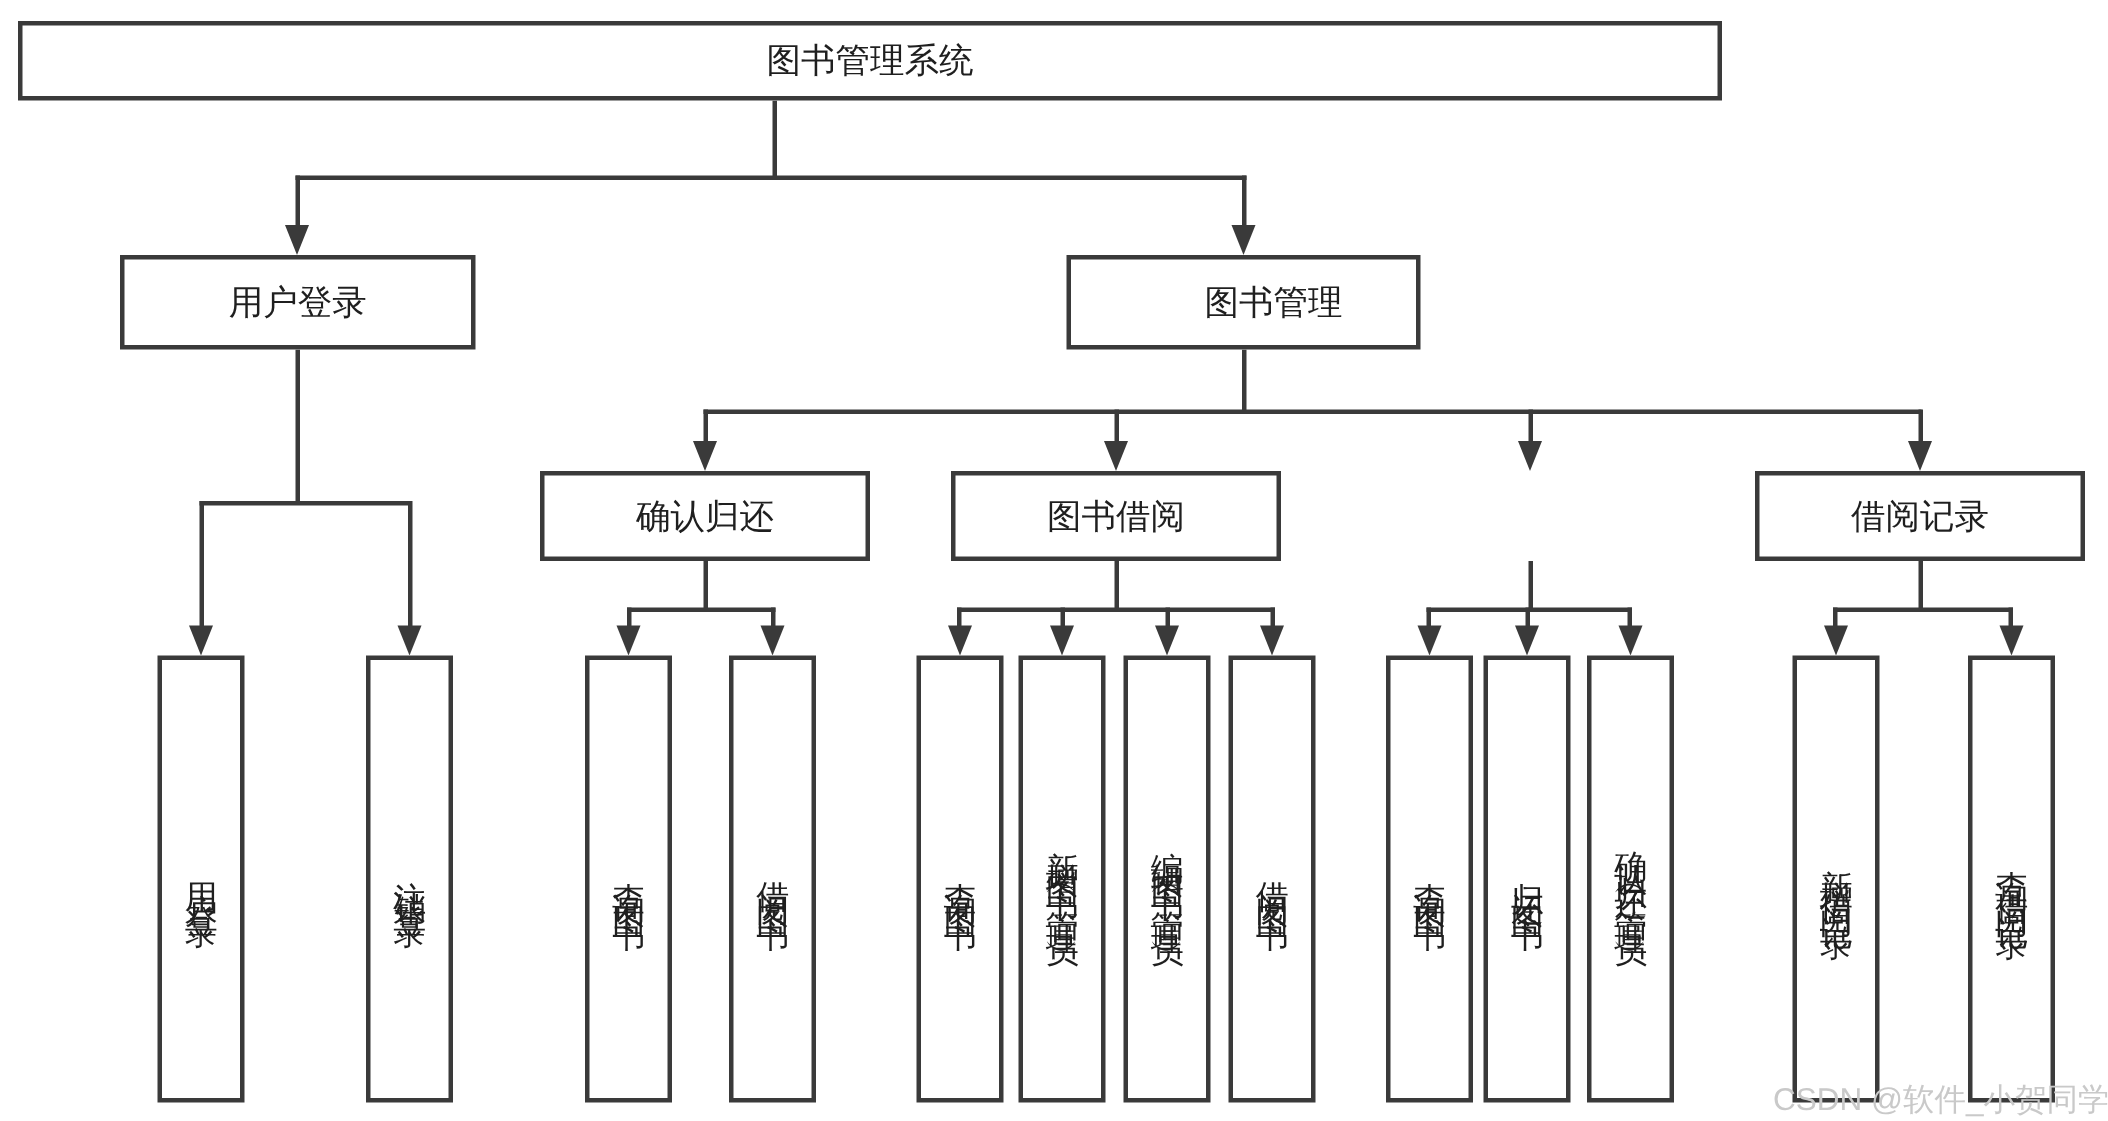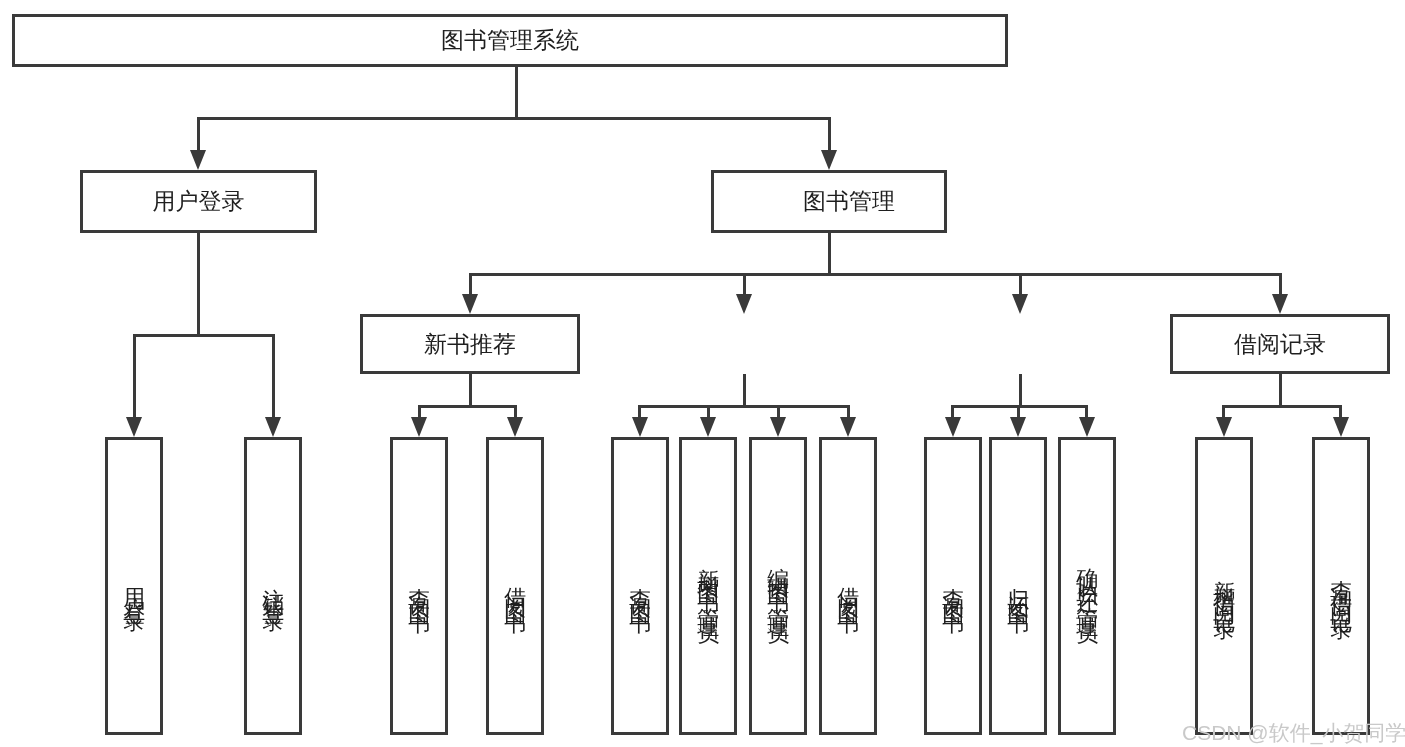--- a/index.html
+++ b/index.html
@@ -26,36 +26,39 @@
   .watermark{
     position:absolute;left:1182px;top:719px;z-index:5;
     font-size:21px;color:#c9c9c9;white-space:nowrap;
   }
 </style>
 </head>
 <body>
 
 <div class="stage">
 
-  <div class="node" style="left:12px;top:14px;width:996px;height:53px;">
+  <div class="node" style="left:12px;top:14px;width:1136px;height:53px;">
     <span>图书管理系统</span>
   </div>
 
   <div class="node" style="left:80px;top:170px;width:237px;height:63px;">
     <span>用户登录</span>
   </div>
 
   <div class="node" style="left:711px;top:170px;width:236px;height:63px;padding-left:40px;">
     <span>图书管理</span>
   </div>
 
   <div class="node" style="left:360px;top:314px;width:220px;height:60px;">
-    <span>新书推荐</span>
+    <span>确认归还</span>
   </div>
 
+  <div class="node" style="left:634px;top:314px;width:220px;height:60px;">
+    <span>图书借阅</span>
+  </div>
 
 
   <div class="node" style="left:1170px;top:314px;width:220px;height:60px;">
     <span>借阅记录</span>
   </div>
 
   <div class="node leaf" style="left:105px;top:437px;width:58px;height:298px;">
     <span class="vtext">用户登录</span>
   </div>
 

